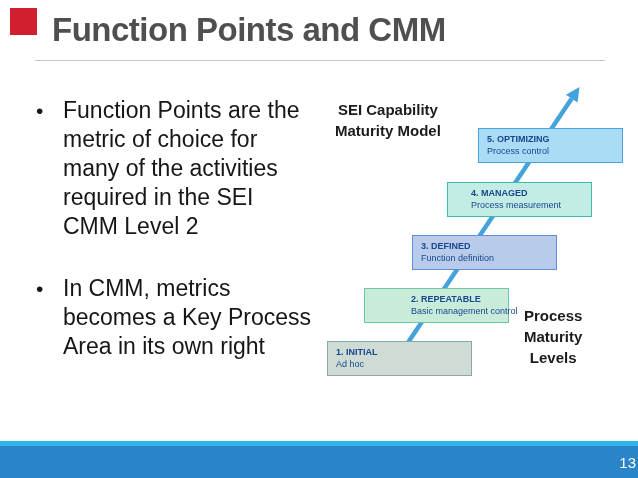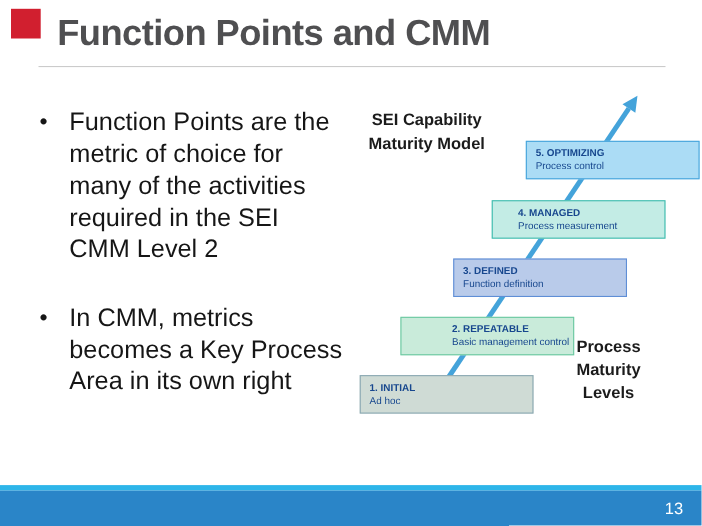--- a/index.html
+++ b/index.html
@@ -17,34 +17,34 @@
   .bullet-marker{width:27px;flex:none;font-size:21px;line-height:29px;}
   .bullet-text{font-size:23px;line-height:29px;white-space:pre-line;}
 
   .diagram-label{position:absolute;font-size:15px;line-height:21px;font-weight:bold;
                  color:#1b1b1b;white-space:pre-line;z-index:3;text-align:center;}
   .sei-label{left:335px;top:99px;}
   .pml-label{left:524px;top:305px;}
 
   .arrow-svg{position:absolute;left:0;top:0;z-index:1;pointer-events:none;}
 
-  .level{position:absolute;width:158px;height:35px;box-sizing:border-box;border:1px solid;
+  .level{position:absolute;width:145px;height:35px;box-sizing:border-box;border:1px solid;
          padding:4px 5px 0 8px;z-index:2;}
   .level .lv-title{font-size:9px;font-weight:bold;line-height:12px;white-space:nowrap;}
   .level .lv-sub{font-size:9px;line-height:12px;white-space:nowrap;}
   .lv1{left:327px;top:341px;}
   .lv2{left:364px;top:288px;padding-left:46px;}
   .lv3{left:412px;top:235px;}
   .lv4{left:447px;top:182px;}
   .lv5{left:478px;top:128px;}
 
   .footer-strip{position:absolute;left:0;top:441px;width:638px;height:5px;}
   .footer-bar{position:absolute;left:0;top:446px;width:638px;height:32px;
               display:flex;align-items:center;justify-content:flex-end;
-              box-sizing:border-box;padding-right:17px;}
+              box-sizing:border-box;padding-right:2px;}
   .page-number{color:#ffffff;font-size:15px;line-height:15px;}
 </style>
 </head>
 <body>
 
 <div class="slide">
 
   <div class="red-square" style="background-color: rgb(209, 31, 47);"></div>
 
   <h1 class="title" style="color: rgb(79, 79, 81);">Function Points and CMM</h1>

